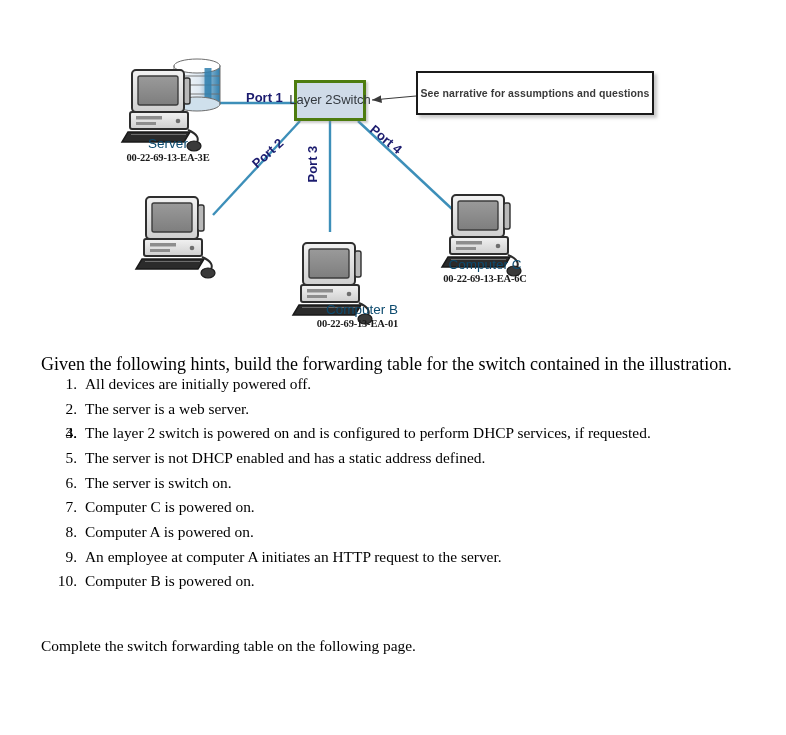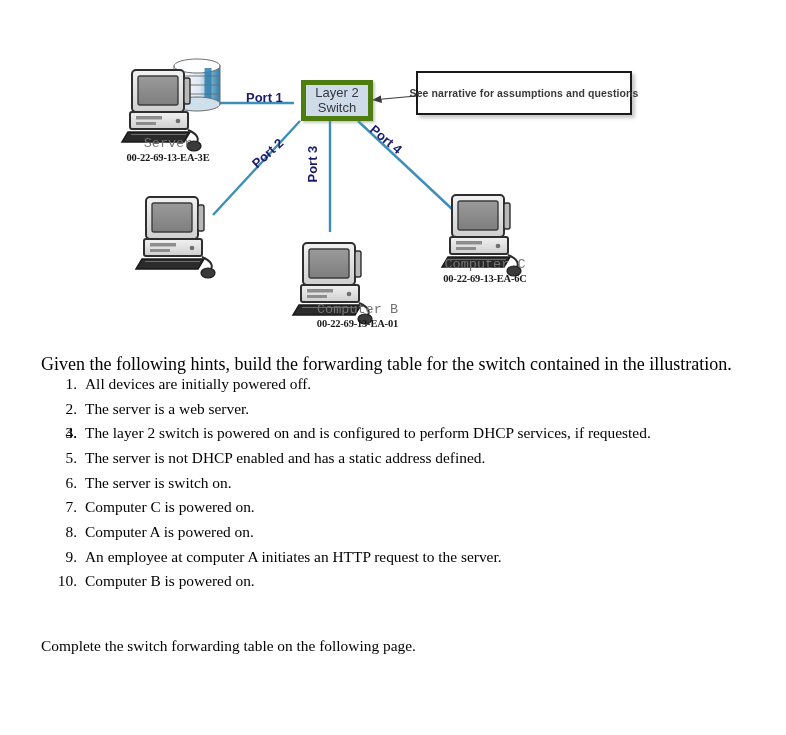--- a/index.html
+++ b/index.html
@@ -31,23 +31,23 @@
     top: 0;
     width: 786px;
     height: 345px;
   }
 
   .node {
     position: absolute;
     text-align: center;
   }
   .node-caption {
-    font-family: Liberation Mono, monospace;
+    font-family: Liberation Sans, sans-serif;
     font-size: 13.5px;
-    color: #737373;
+    color: #0c4a6e;
     line-height: 1.05;
     white-space: nowrap;
   }
   .node-mac {
     font-family: "Liberation Serif", serif;
     font-weight: bold;
     font-size: 10.5px;
     color: #1a1a1a;
     letter-spacing: -0.2px;
     line-height: 1.1;
@@ -56,43 +56,41 @@
   }
 
   
   #switch-box {
     position: absolute;
     left: 294px;
     top: 80px;
     width: 72px;
     height: 41px;
     background: #cfdbe8;
-    border: 5px solid #4d7c0f;
+    border: 3px solid #4d7c0f;
     box-sizing: border-box;
     display: flex;
     align-items: center;
     justify-content: center;
-    flex-direction: column;
     box-shadow: 2px 2px 2px rgba(140,140,140,0.45);
-    margin-left: 7px;
   }
   #switch-box .sw-line {
     font-family: "Liberation Sans", sans-serif;
     font-size: 13px;
     color: #33393f;
     line-height: 1.08;
     white-space: nowrap;
   }
 
   
   #callout-box {
     position: absolute;
     left: 416px;
     top: 71px;
-    width: 216px;
+    width: 238px;
     height: 44px;
     background: #ffffff;
     border: 2px solid #1a1a1a;
     box-sizing: border-box;
     display: flex;
     align-items: center;
     justify-content: center;
     box-shadow: 3px 3px 3px rgba(150,150,150,0.5);
   }
   #callout-box .callout-text {

